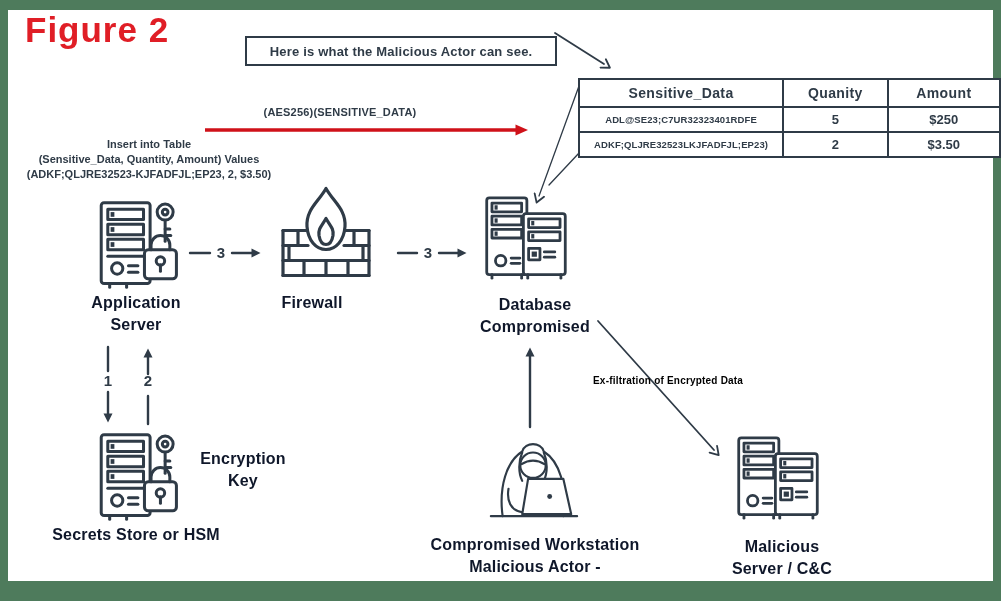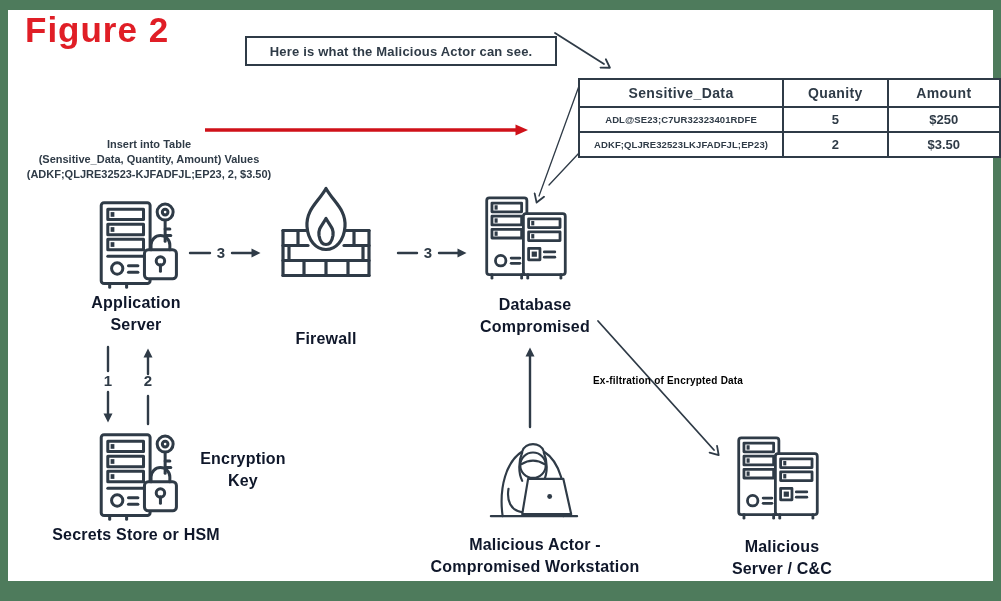--- a/index.html
+++ b/index.html
@@ -105,20 +105,21 @@
   <div class="banner">
     <span>Here is what the Malicious Actor can see.</span>
   </div>
 
   <div class="note">
     <div>Insert into Table</div>
     <div>(Sensitive_Data, Quantity, Amount) Values</div>
     <div>(ADKF;QLJRE32523-KJFADFJL;EP23, 2, $3.50)</div>
   </div>
 
+  <div class="aes-label">(AES256)(SENSITIVE_DATA)</div>
 
   <table class="datatable">
     <colgroup>
         <col style="width:166px">
         <col style="width:116px">
         <col style="width:128px">
       </colgroup>
     <thead>
       <tr>
         <th>Sensitive_Data</th>
@@ -194,21 +195,21 @@
       <line x1="78" y1="48" x2="78" y2="63"></line>
       <line x1="13" y1="63" x2="13" y2="78"></line>
       <line x1="87" y1="63" x2="87" y2="78"></line>
       <line x1="28" y1="78" x2="28" y2="93"></line>
       <line x1="50" y1="78" x2="50" y2="93"></line>
       <line x1="72" y1="78" x2="72" y2="93"></line>
       <path class="mask" d="M50,6 C42,20 30,27 31,44 C32,58 40,67 50,67 C60,67 68,58 69,44 C70,27 58,20 50,6 Z" style="stroke:var(--ink)"></path>
       <path d="M50,36 C46,43 42,46 43,53 C44,59 46,62 50,62 C54,62 56,59 57,53 C58,46 54,43 50,36 Z"></path>
     </g>
   </svg>
-  <div class="lbl" style="left:226px;top:292px;width:200px;margin-top:36px;">Firewall</div>
+  <div class="lbl" style="left:212px;top:292px;width:200px;">Firewall</div>
 
   <svg class="icon" style="left:478px;top:192px;" width="96" height="92" viewBox="0 0 110 100">
     <g class="ic">
       <rect x="10" y="4" width="46" height="88" rx="3"></rect>
       <rect x="16" y="10" width="34" height="10"></rect>
       <rect x="16" y="25" width="34" height="10"></rect>
       <rect x="16" y="40" width="34" height="10"></rect>
       <circle cx="26" cy="76" r="6"></circle>
       <line x1="38" y1="73" x2="48" y2="73"></line>
       <line x1="38" y1="79" x2="48" y2="79"></line>
@@ -278,22 +279,22 @@
       <path d="M43,39 C51,34 59,34 67,39"></path>
       <path d="M44,27 C40,36 40,48 44,56"></path>
       <path d="M66,27 C70,36 70,48 66,56"></path>
       <path d="M30,64 C28,76 32,86 44,88"></path>
       <path class="mask" d="M50,54 L86,54 L94,90 L44,90 Z" style="stroke:var(--ink)"></path>
       <line x1="12" y1="92" x2="100" y2="92"></line>
     </g>
     <circle class="fl" cx="72" cy="72" r="2.5"></circle>
   </svg>
   <div class="lbl" style="left:395px;top:534px;width:280px;">
+    <div>Compromised Workstation</div>
     <div>Malicious Actor -</div>
-    <div>Compromised Workstation</div>
   </div>
 
   <svg class="icon" style="left:730px;top:432px;" width="96" height="92" viewBox="0 0 110 100">
     <g class="ic">
       <rect x="10" y="4" width="46" height="88" rx="3"></rect>
       <rect x="16" y="10" width="34" height="10"></rect>
       <rect x="16" y="25" width="34" height="10"></rect>
       <rect x="16" y="40" width="34" height="10"></rect>
       <circle cx="26" cy="76" r="6"></circle>
       <line x1="38" y1="73" x2="48" y2="73"></line>

